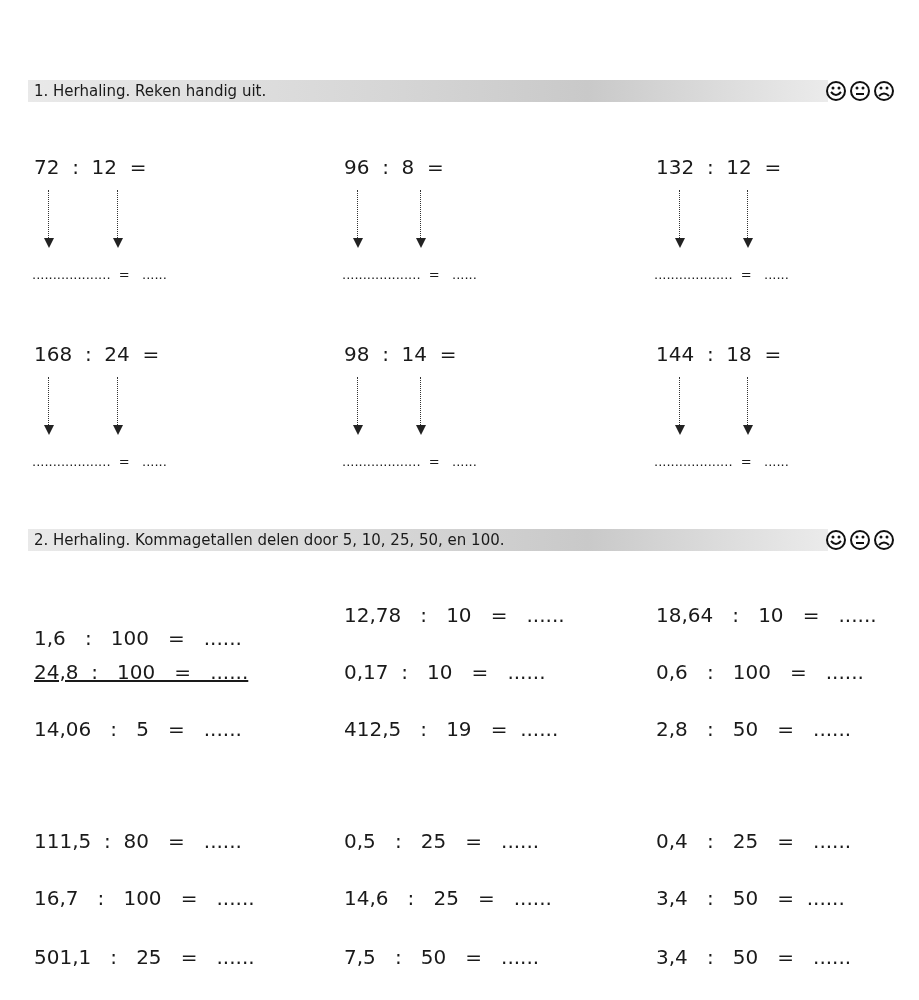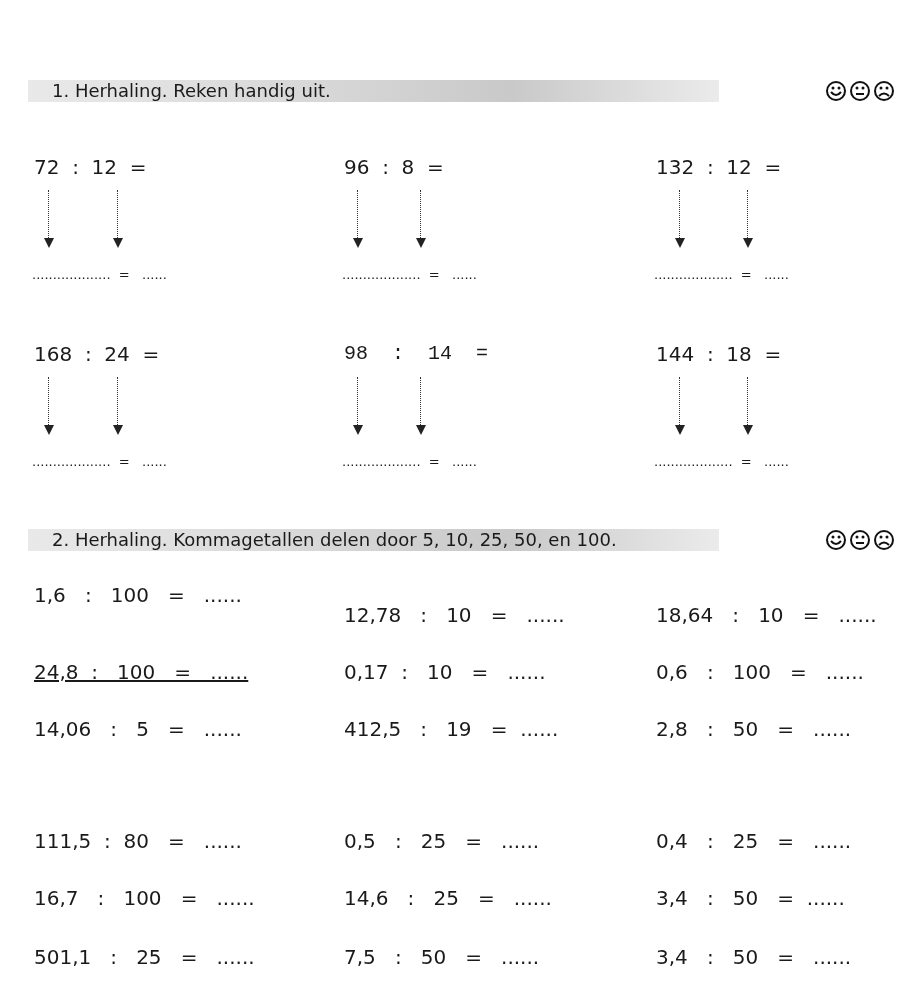--- a/index.html
+++ b/index.html
@@ -1,23 +1,23 @@
 <!DOCTYPE html>
 <html><head>
 <meta charset="utf-8">
 <style>
   html, body { margin:0; padding:0; }
   body {
     width:919px; height:1000px; background:#ffffff; position:relative; overflow:hidden;
     font-family:"DejaVu Sans", "Liberation Sans", sans-serif; color:#1a1a1a;
   }
   .header-bar {
-    position:absolute; left:28px; width:691px; height:22px;
+    position:absolute; left:28px; width:800px; height:22px;
     background: linear-gradient(to right, #e9e9e9 0%, #d6d6d6 45%, #c9c9c9 70%, #ebebeb 100%);
-    font-size:18px; line-height:22px; padding-left:24px; box-sizing:border-box;
+    font-size:15px; line-height:22px; padding-left:6px; box-sizing:border-box;
   }
   .smileys { position:absolute; right:22px; font-size:22px; line-height:22px; letter-spacing:1px; color:#111; }
   .prob { position:absolute; font-size:20px; white-space:pre; }
   .arrow { position:absolute; width:0; border-left:1px dotted #333; }
   .arrow::after {
     content:""; position:absolute; left:-5px; bottom:-8px;
     border-left:5px solid transparent; border-right:5px solid transparent; border-top:10px solid #222;
   }
   .dots { position:absolute; font-size:13px; letter-spacing:0px; white-space:pre; }
 </style>
@@ -58,21 +58,21 @@
     <div class="arrow" style="left: 420px; top: 190px; height: 50px;"></div>
     <div class="dots" style="left: 342px; top: 267px;">...................  =   ......</div>
     <div class="prob" style="left: 656px; top: 155px;">132  :  12  =</div>
     <div class="arrow" style="left: 679px; top: 190px; height: 50px;"></div>
     <div class="arrow" style="left: 747px; top: 190px; height: 50px;"></div>
     <div class="dots" style="left: 654px; top: 267px;">...................  =   ......</div>
     <div class="prob" style="left: 34px; top: 342px;">168  :  24  =</div>
     <div class="arrow" style="left: 48px; top: 377px; height: 50px;"></div>
     <div class="arrow" style="left: 117px; top: 377px; height: 50px;"></div>
     <div class="dots" style="left: 32px; top: 454px;">...................  =   ......</div>
-    <div class="prob" style="left: 344px; top: 342px; font-family: Liberation Mono, monospace;">98  :  14  =</div>
+    <div class="prob" style="left: 344px; top: 342px;">98  :  14  =</div>
     <div class="arrow" style="left: 357px; top: 377px; height: 50px;"></div>
     <div class="arrow" style="left: 420px; top: 377px; height: 50px;"></div>
     <div class="dots" style="left: 342px; top: 454px;">...................  =   ......</div>
     <div class="prob" style="left: 656px; top: 342px;">144  :  18  =</div>
     <div class="arrow" style="left: 679px; top: 377px; height: 50px;"></div>
     <div class="arrow" style="left: 747px; top: 377px; height: 50px;"></div>
     <div class="dots" style="left: 654px; top: 454px;">...................  =   ......</div>
   </div>
 
 <div class="header-bar" style="top:529px;">
@@ -93,21 +93,21 @@
         <circle cx="14" cy="8" r="1.5"></circle>
         <circle cx="32" cy="8" r="1.5"></circle>
         <circle cx="38" cy="8" r="1.5"></circle>
         <circle cx="56" cy="8" r="1.5"></circle>
         <circle cx="62" cy="8" r="1.5"></circle>
       </g>
   </svg>
 </div>
 
 <div id="sec2">
-    <div class="prob" style="left: 34px; top: 583px;">1,6   :   100   =   ......</div>
+    <div class="prob" style="left: 34px; top: 626px;">1,6   :   100   =   ......</div>
     <div class="prob" style="left: 344px; top: 603px;">12,78   :   10   =   ......</div>
     <div class="prob" style="left: 656px; top: 603px;">18,64   :   10   =   ......</div>
     <div class="prob" style="left: 34px; top: 660px; text-decoration: underline;">24,8  :   100   =   ......</div>
     <div class="prob" style="left: 344px; top: 660px;">0,17  :   10   =   ......</div>
     <div class="prob" style="left: 656px; top: 660px;">0,6   :   100   =   ......</div>
     <div class="prob" style="left: 34px; top: 717px;">14,06   :   5   =   ......</div>
     <div class="prob" style="left: 344px; top: 717px;">412,5   :   19   =  ......</div>
     <div class="prob" style="left: 656px; top: 717px;">2,8   :   50   =   ......</div>
     <div class="prob" style="left: 34px; top: 829px;">111,5  :  80   =   ......</div>
     <div class="prob" style="left: 344px; top: 829px;">0,5   :   25   =   ......</div>

